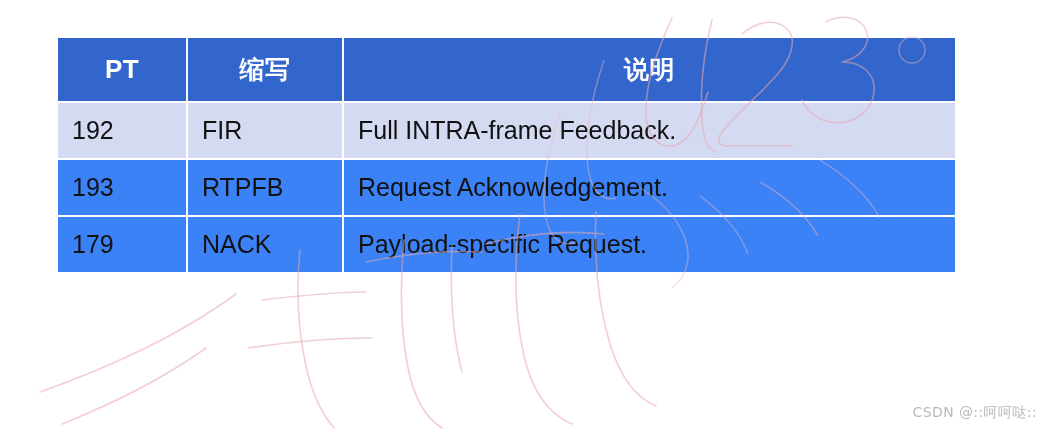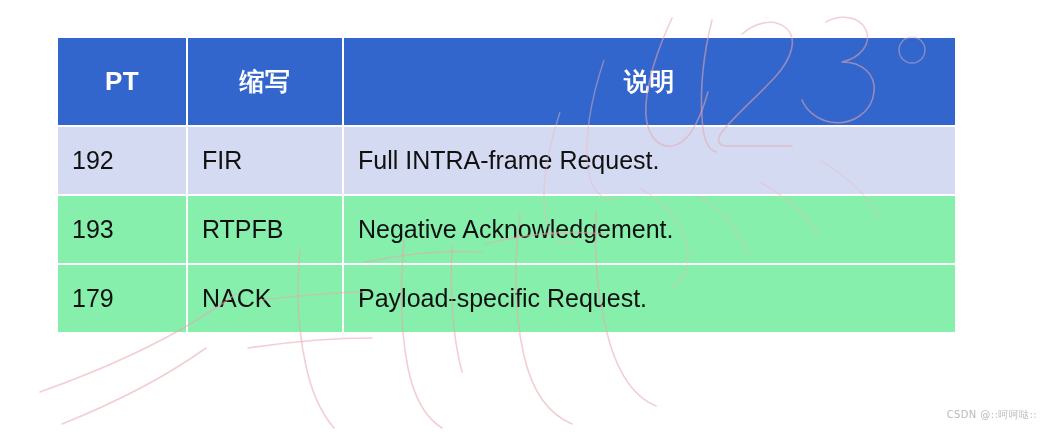--- a/index.html
+++ b/index.html
@@ -70,48 +70,48 @@
   table.pt-table col.c-abbr  { width: 154px; }
   table.pt-table col.c-desc  { width: 611px; }
 
   thead th {
     background: #3366cc;
     color: #ffffff;
     font-size: 26px;
     font-weight: bold;
     text-align: center;
     height: 63px;
-    padding: 12px;
+    padding: 0;
     vertical-align: middle;
     letter-spacing: 0.5px;
   }
   thead th.th-cjk {
     font-family: "DejaVu Sans", "Liberation Sans", sans-serif;
     font-size: 25px;
   }
 
   tbody td {
-    height: 67px;
+    height: 55px;
     padding: 0 0 0 14px;
     font-size: 25px;
     color: #111111;
     text-align: left;
     vertical-align: middle;
     white-space: nowrap;
     overflow: hidden;
   }
   tbody tr.row-odd td  { background: #d3daf2; }
-  tbody tr.row-even td { background: #86efac; }
+  tbody tr.row-even td { background: #3b82f6; }
 
   
   .csdn {
     position: absolute;
     right: 22px;
     bottom: 10px;
-    font-size: 10px;
+    font-size: 14px;
     color: #b9b9b9;
     font-family: "DejaVu Sans", "Liberation Sans", sans-serif;
     letter-spacing: 0.4px;
     z-index: 8;
     white-space: nowrap;
   }
 </style>
 </head>
 <body>
 
@@ -128,26 +128,26 @@
         <tr>
           <th>PT</th>
           <th class="th-cjk">缩写</th>
           <th class="th-cjk">说明</th>
         </tr>
       </thead>
       <tbody>
         <tr class="row-odd">
           <td>192</td>
           <td>FIR</td>
-          <td>Full INTRA-frame Request.</td>
+          <td>Full INTRA-frame Feedback.</td>
         </tr>
         <tr class="row-even">
           <td>193</td>
           <td>RTPFB</td>
-          <td>Negative Acknowledgement.</td>
+          <td>Request Acknowledgement.</td>
         </tr>
         <tr class="row-even">
           <td>179</td>
           <td>NACK</td>
           <td>Payload-specific Request.</td>
         </tr>
       </tbody>
     </table>
   </div>
 

